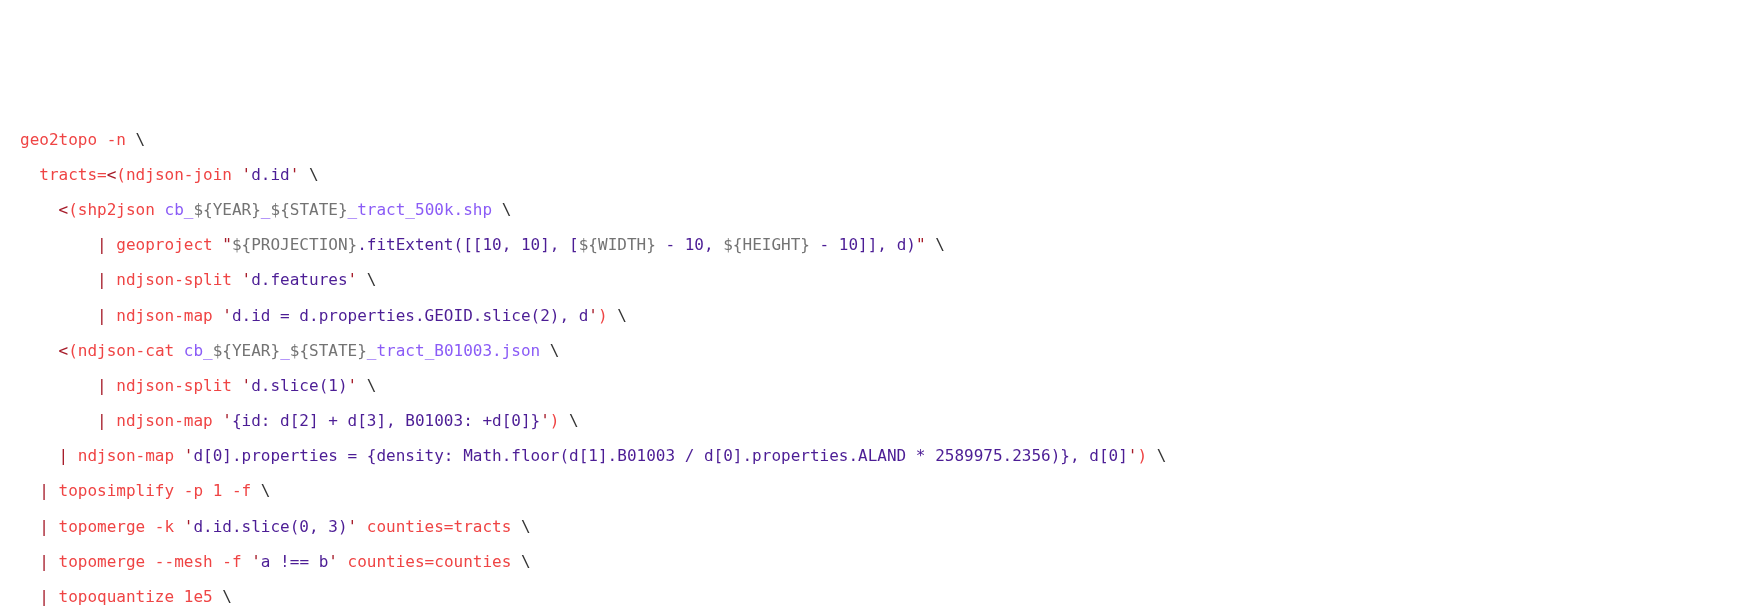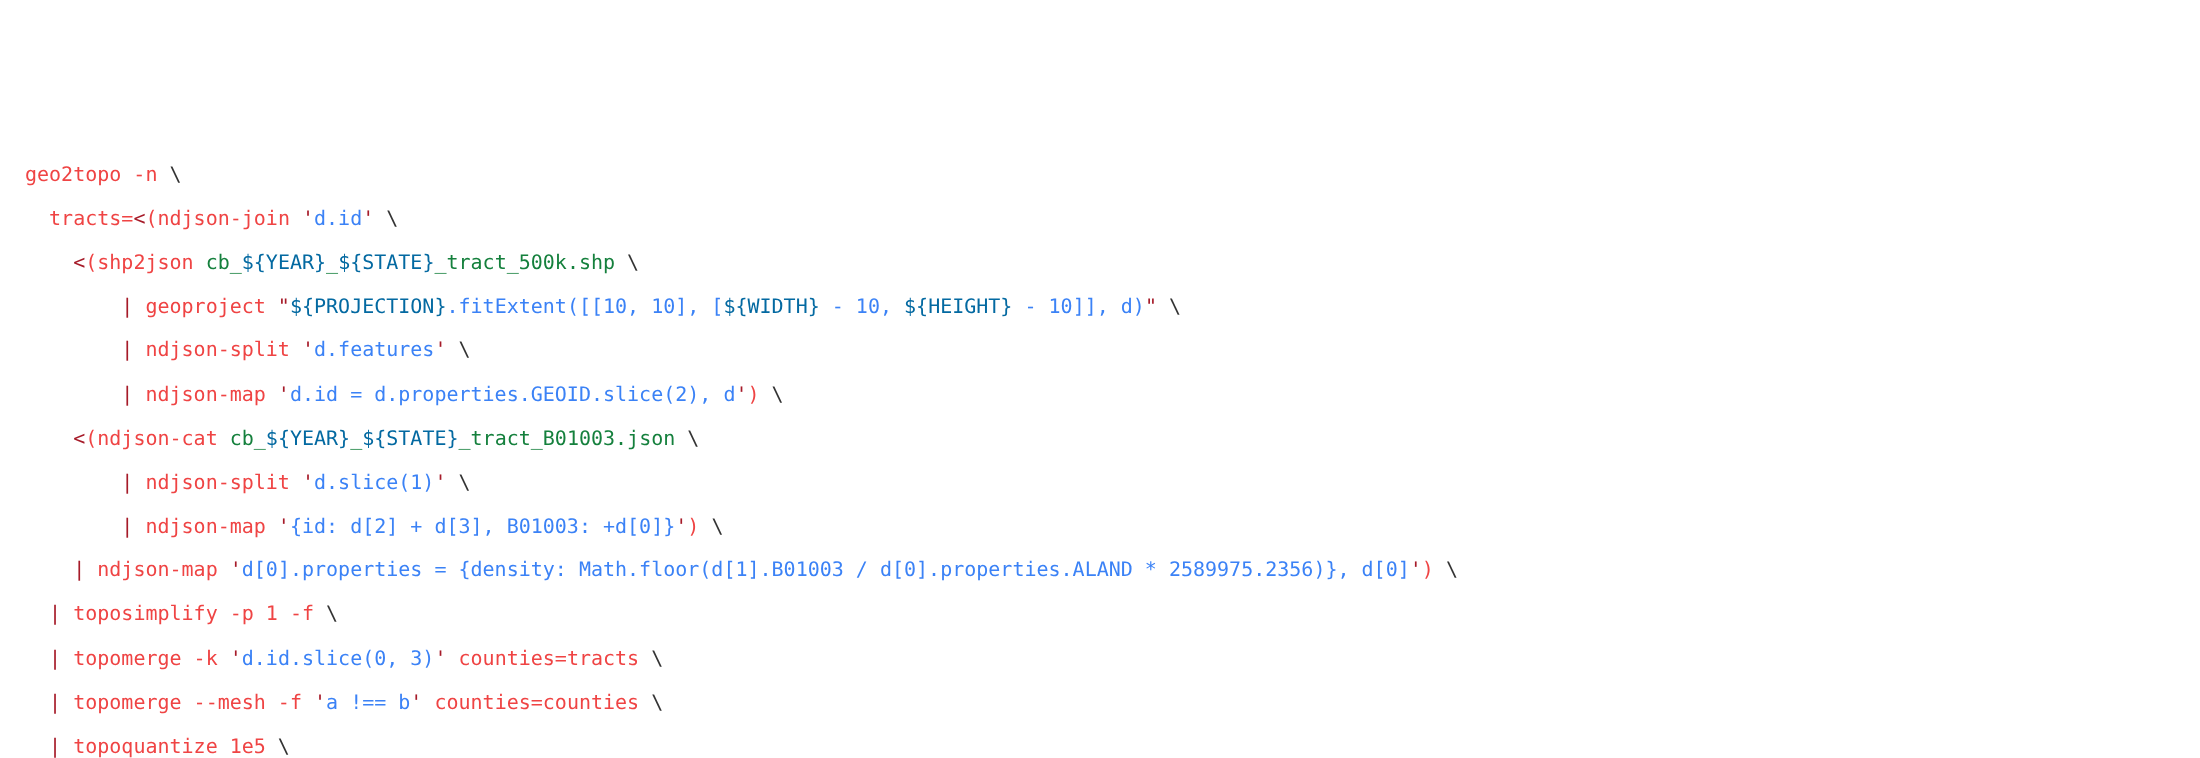--- a/index.html
+++ b/index.html
@@ -7,24 +7,24 @@
       font-size: 16px;
       line-height: 2.2;
       white-space: pre;
       margin: 0;
       padding: 16px 20px;
       color: #333;
       background: #fff;
     }
     .cmd   { color: #ef4444; }
     .pipe  { color: #a61b29; }
-    .var   { color: #0369a1; }   
+    .var   { color: #737373; }   
     .str   { color: #a61b29; }   
-    .strc  { color: #3b82f6; }
-    .fname { color: #15803d; }
+    .strc  { color: #4c1d95; }
+    .fname { color: #8b5cf6; }
     .cont  { color: #333; }   
   </style>
 </head>
 <body>
 
 
 <div id="code"><div><span class="cmd">geo2topo -n </span><span class="cont">\</span></div><div><span class="cmd">  tracts=</span><span class="pipe">&lt;</span><span class="cmd">(</span><span class="cmd">ndjson-join </span><span class="str">'</span><span class="strc">d.id</span><span class="str">'</span><span class="cmd"> </span><span class="cont">\</span></div><div><span class="cmd">    </span><span class="pipe">&lt;</span><span class="cmd">(</span><span class="cmd">shp2json </span><span class="fname">cb_</span><span class="var">${YEAR}</span><span class="fname">_</span><span class="var">${STATE}</span><span class="fname">_tract_500k.shp </span><span class="cont">\</span></div><div><span class="cmd">        </span><span class="pipe">|</span><span class="cmd"> geoproject </span><span class="str">"</span><span class="var">${PROJECTION}</span><span class="strc">.fitExtent([[10, 10], [</span><span class="var">${WIDTH}</span><span class="strc"> - 10, </span><span class="var">${HEIGHT}</span><span class="strc"> - 10]], d)</span><span class="str">"</span><span class="cmd"> </span><span class="cont">\</span></div><div><span class="cmd">        </span><span class="pipe">|</span><span class="cmd"> ndjson-split </span><span class="str">'</span><span class="strc">d.features</span><span class="str">'</span><span class="cmd"> </span><span class="cont">\</span></div><div><span class="cmd">        </span><span class="pipe">|</span><span class="cmd"> ndjson-map </span><span class="str">'</span><span class="strc">d.id = d.properties.GEOID.slice(2), d</span><span class="str">'</span><span class="cmd">)</span><span class="cmd"> </span><span class="cont">\</span></div><div><span class="cmd">    </span><span class="pipe">&lt;</span><span class="cmd">(</span><span class="cmd">ndjson-cat </span><span class="fname">cb_</span><span class="var">${YEAR}</span><span class="fname">_</span><span class="var">${STATE}</span><span class="fname">_tract_B01003.json </span><span class="cont">\</span></div><div><span class="cmd">        </span><span class="pipe">|</span><span class="cmd"> ndjson-split </span><span class="str">'</span><span class="strc">d.slice(1)</span><span class="str">'</span><span class="cmd"> </span><span class="cont">\</span></div><div><span class="cmd">        </span><span class="pipe">|</span><span class="cmd"> ndjson-map </span><span class="str">'</span><span class="strc">{id: d[2] + d[3], B01003: +d[0]}</span><span class="str">'</span><span class="cmd">)</span><span class="cmd"> </span><span class="cont">\</span></div><div><span class="cmd">    </span><span class="pipe">|</span><span class="cmd"> ndjson-map </span><span class="str">'</span><span class="strc">d[0].properties = {density: Math.floor(d[1].B01003 / d[0].properties.ALAND * 2589975.2356)}, d[0]</span><span class="str">'</span><span class="cmd">)</span><span class="cmd"> </span><span class="cont">\</span></div><div><span class="cmd">  </span><span class="pipe">|</span><span class="cmd"> toposimplify -p 1 -f </span><span class="cont">\</span></div><div><span class="cmd">  </span><span class="pipe">|</span><span class="cmd"> topomerge -k </span><span class="str">'</span><span class="strc">d.id.slice(0, 3)</span><span class="str">'</span><span class="cmd"> counties=tracts </span><span class="cont">\</span></div><div><span class="cmd">  </span><span class="pipe">|</span><span class="cmd"> topomerge --mesh -f </span><span class="str">'</span><span class="strc">a !== b</span><span class="str">'</span><span class="cmd"> counties=counties </span><span class="cont">\</span></div><div><span class="cmd">  </span><span class="pipe">|</span><span class="cmd"> topoquantize 1e5 </span><span class="cont">\</span></div></div>
 
 
 

